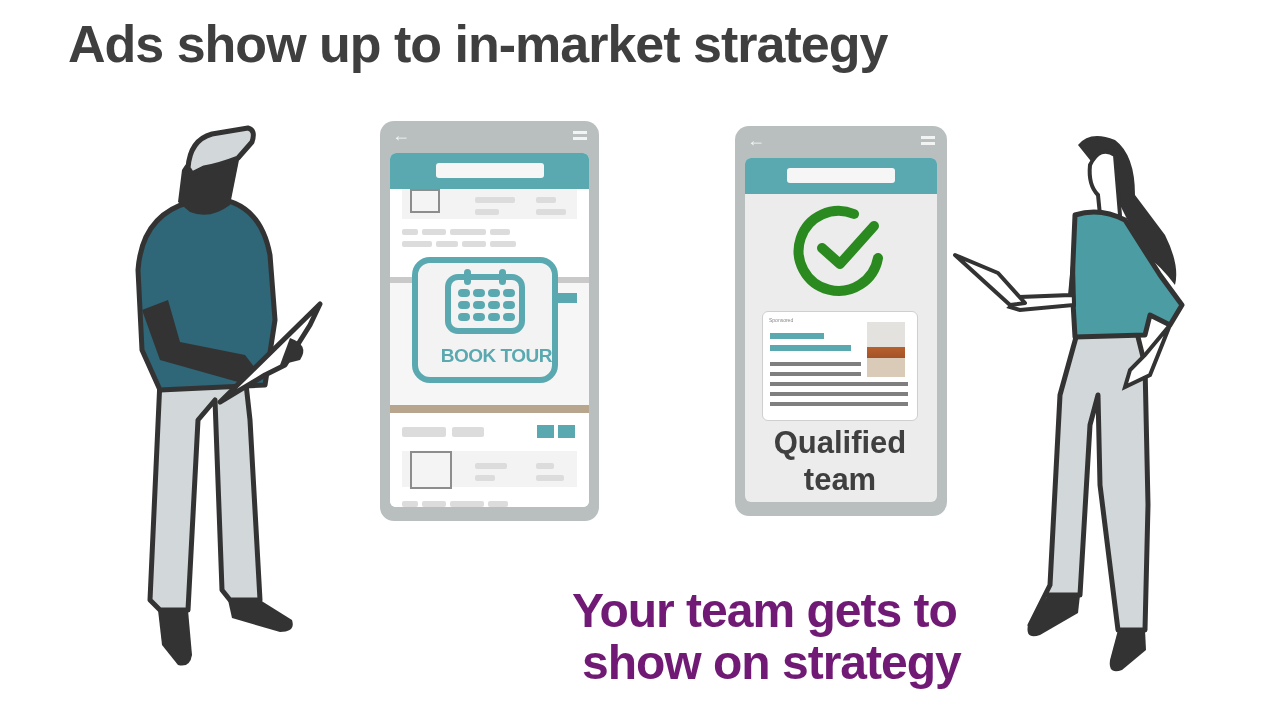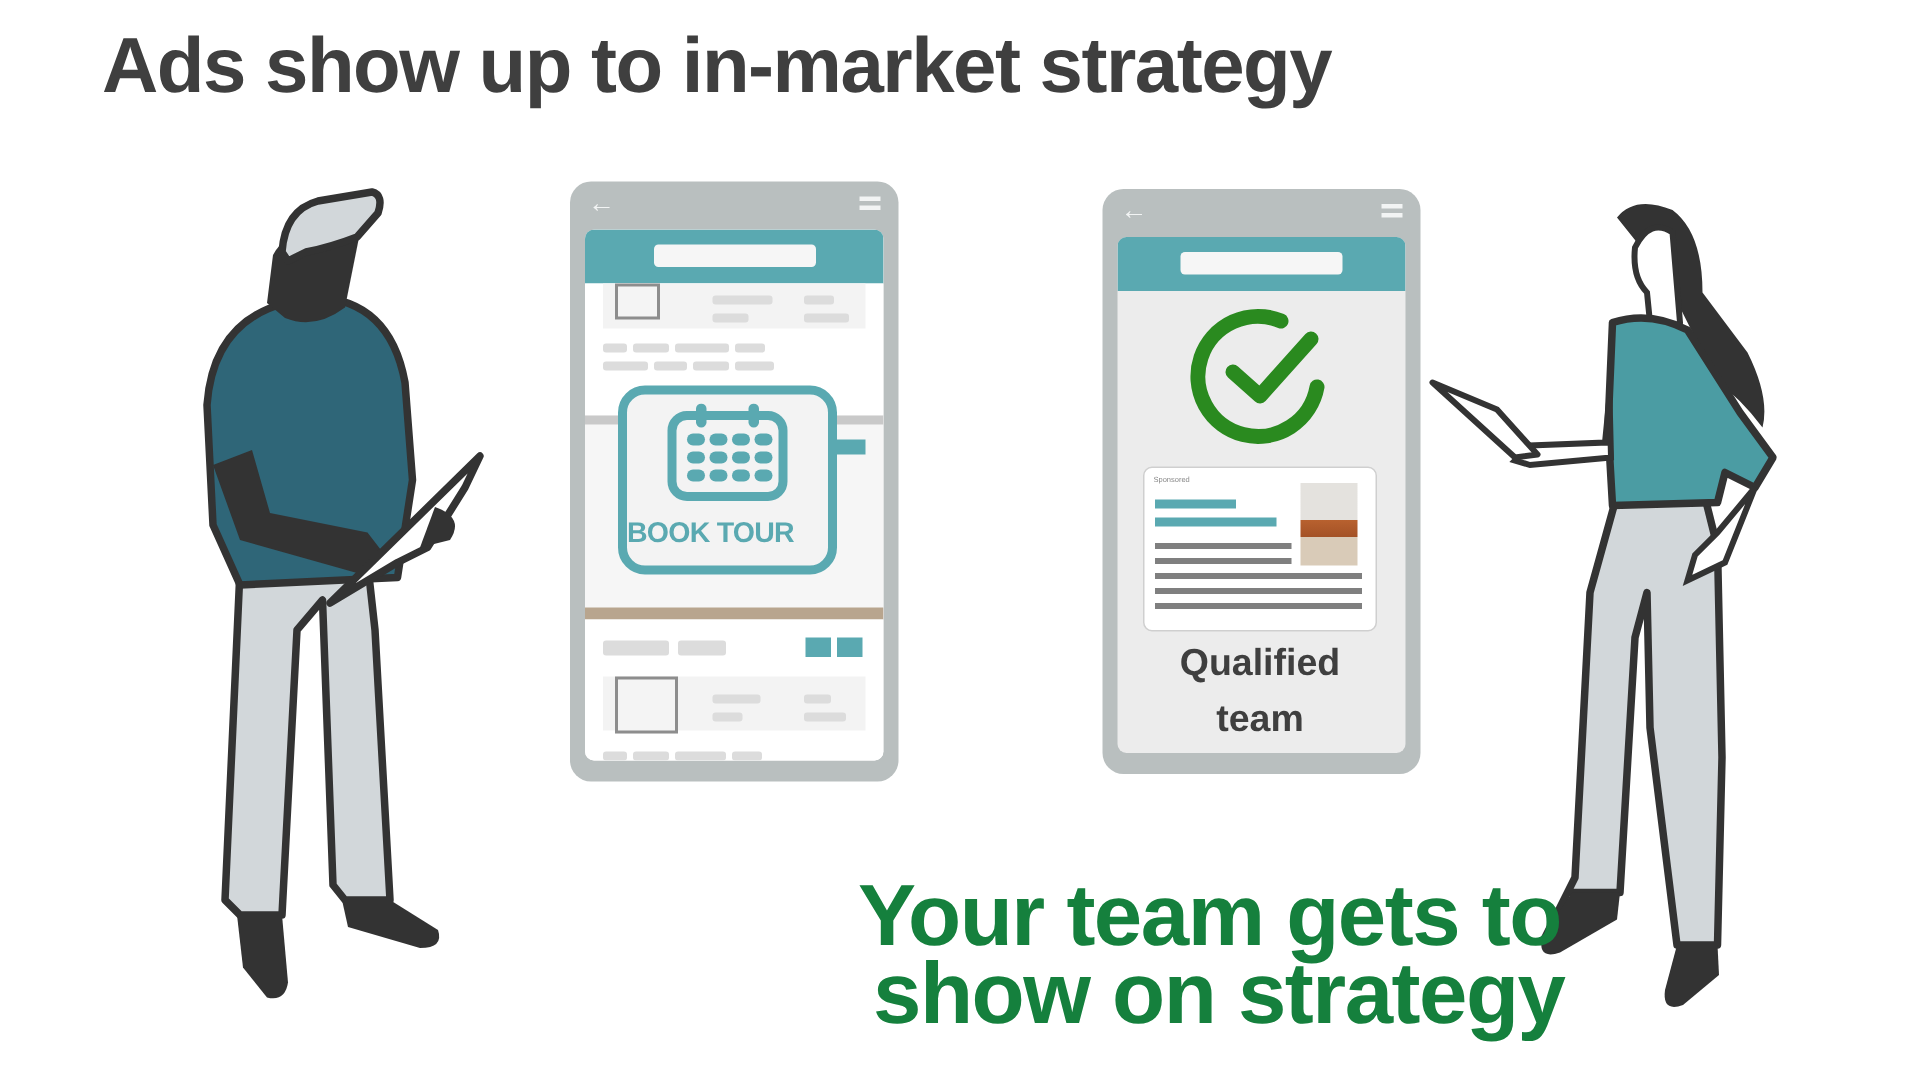--- a/index.html
+++ b/index.html
@@ -1,38 +1,38 @@
 <!DOCTYPE html>
 <html><head>
 <meta charset="utf-8">
 <style>
   html,body{margin:0;padding:0;}
   body{width:1280px;height:718px;background:#ffffff;position:relative;overflow:hidden;font-family:"Liberation Sans","DejaVu Sans",sans-serif;color:#404040;}
   .abs{position:absolute;}
   .title{left:68px;top:14px;font-size:52px;font-weight:bold;letter-spacing:-1px;color:#3f3f3f;white-space:nowrap;}
-  .caption{left:572px;top:585px;font-size:58px;font-weight:bold;line-height:52px;color:#15803d;letter-spacing:-1px;}
+  .caption{left:572px;top:585px;font-size:48px;font-weight:bold;line-height:52px;color:#701a75;letter-spacing:-1px;}
   .caption div{white-space:nowrap;}
   .caption .l2{padding-left:10px;}
 
   
   .phone{background:#b9bfbf;border-radius:14px;}
   .phone-inner{position:absolute;left:10px;right:10px;bottom:14px;background:#ececec;border-radius:6px;overflow:hidden;}
   .topbar-icons{position:absolute;top:8px;left:12px;right:12px;height:16px;}
   .back-icon{position:absolute;left:0;top:-4px;color:#f2f4f4;font-size:18px;font-weight:bold;}
   .menu-icon{position:absolute;right:0;top:2px;width:14px;height:9px;border-top:3px solid #f2f4f4;border-bottom:3px solid #f2f4f4;box-sizing:border-box;}
   .header-band{height:36px;background:#5aa9b1;position:relative;}
   .header-pill{position:absolute;left:50%;top:10px;transform:translateX(-50%);width:108px;height:15px;background:#f6f6f6;border-radius:3px;}
   .bar{position:absolute;height:6px;background:#dcdcdc;border-radius:2px;}
   .floor{position:absolute;border:2px solid #8d8d8d;background:#f4f4f4;}
 
   .book-tour{left:412px;top:257px;width:146px;height:126px;background:#f3f3f3;border:6px solid #5aa9b1;border-radius:18px;box-sizing:border-box;}
-  .book-tour-label{position:absolute;left:0;right:0;bottom:10px;text-align:left;color:#5aa9b1;font-weight:bold;font-size:19px;letter-spacing:-0.5px;}
+  .book-tour-label{position:absolute;left:0;right:0;bottom:10px;text-align:right;color:#5aa9b1;font-weight:bold;font-size:19px;letter-spacing:-0.5px;}
 
   .lead-card{left:762px;top:311px;width:154px;height:108px;background:#fff;border:1px solid #cfcfcf;border-radius:6px;}
-  .lead-label{left:742px;top:424px;width:196px;text-align:center;font-size:25px;font-weight:bold;line-height:37px;color:#3f3f3f;}
+  .lead-label{left:742px;top:424px;width:196px;text-align:center;font-size:31px;font-weight:bold;line-height:37px;color:#3f3f3f;}
 </style>
 </head>
 <body>
 
 <div class="abs title">Ads show up to in-market strategy</div>
 
 <svg class="abs" style="left:120px;top:120px" width="220" height="570" viewBox="0 0 220 570">
 
   <path d="M40 260 L30 480 L40 490 L68 490 L78 300 L95 280 L102 470 L110 480 L140 480 L130 300 L125 255 Z" fill="#d2d7da" stroke="#333" stroke-width="5" stroke-linejoin="round"></path>
 

